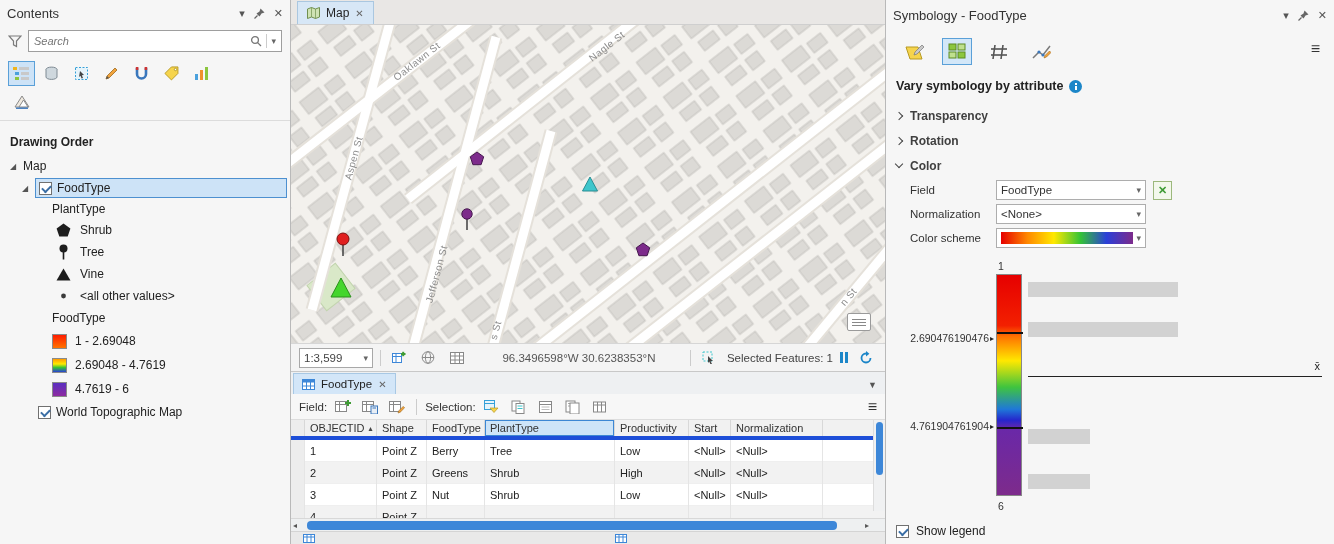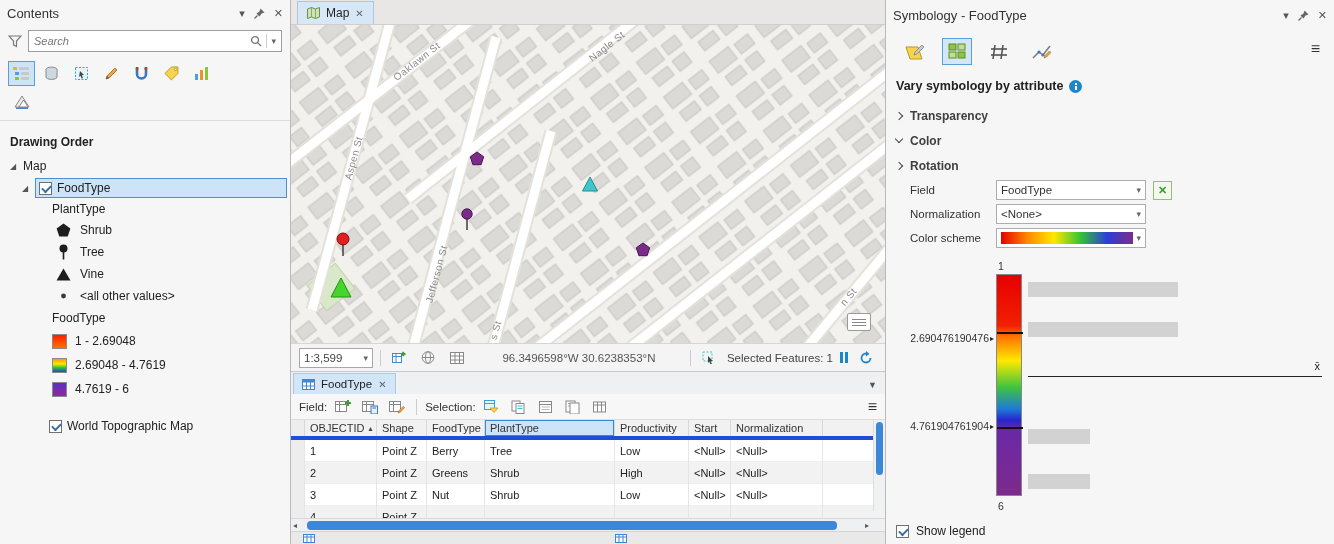--- a/index.html
+++ b/index.html
@@ -281,21 +281,21 @@
       </div>
       <div class="cls-item">
         <span class="swatch sw2"></span>
         <span>2.69048 - 4.7619</span>
       </div>
       <div class="cls-item">
         <span class="swatch sw3"></span>
         <span>4.7619 - 6</span>
       </div>
 
-      <div class="trow" style="padding-left:49px;margin-top:14px">
+      <div class="trow" style="padding-left:38px;margin-top:0">
         <span class="cbx checked"></span>
         <span>World Topographic Map</span>
       </div>
     </div>
   </aside>
 
   <main class="center">
 
     <div class="view-tabs">
       <div class="view-tab">
@@ -677,26 +677,26 @@
     <div class="vary-head">
       <span>Vary symbology by attribute</span>
       <span class="info-dot"></span>
     </div>
 
     <div class="section-row">
       <span class="chev right"></span>
       <span>Transparency</span>
     </div>
     <div class="section-row">
+      <span class="chev right"></span>
+      <span>Rotation</span>
+    </div>
+    <div class="section-row">
       <span class="chev down"></span>
       <span>Color</span>
-    </div>
-    <div class="section-row">
-      <span class="chev right"></span>
-      <span>Rotation</span>
     </div>
 
     <div class="prop-row">
       <span class="prop-label">Field</span>
       <div class="dropdown">
         <span class="dval">FoodType</span>
         <span style="font-size:9px;color:#666">▾</span>
       </div>
       <span class="expr-btn">✕</span>
     </div>

